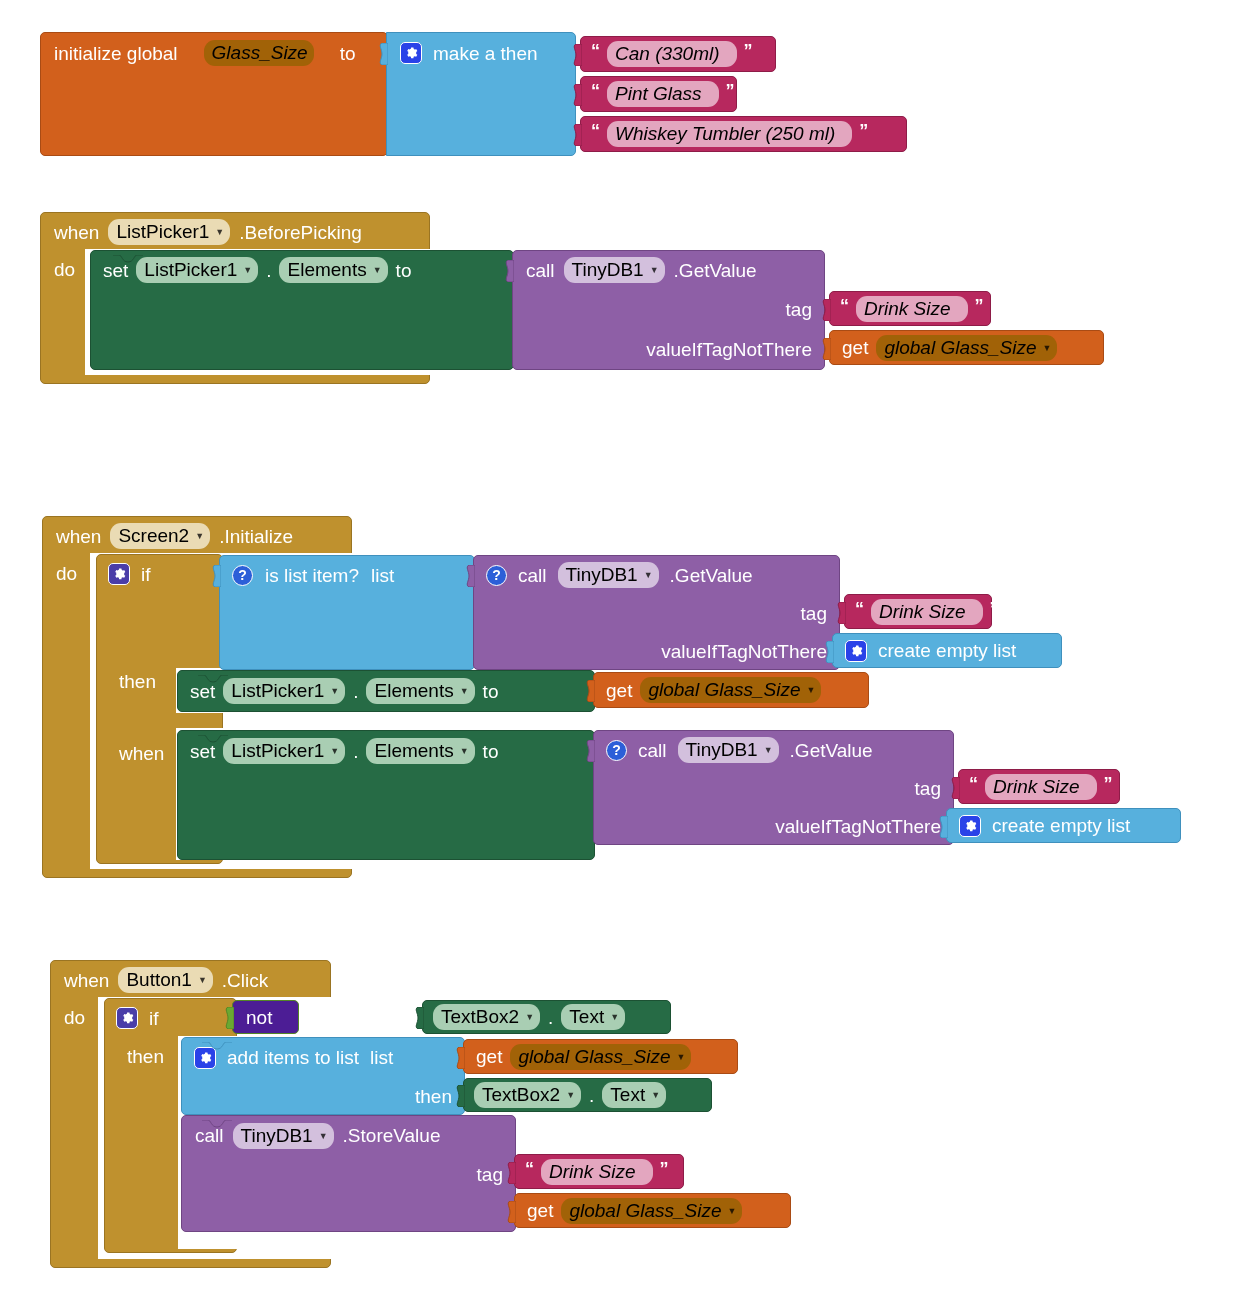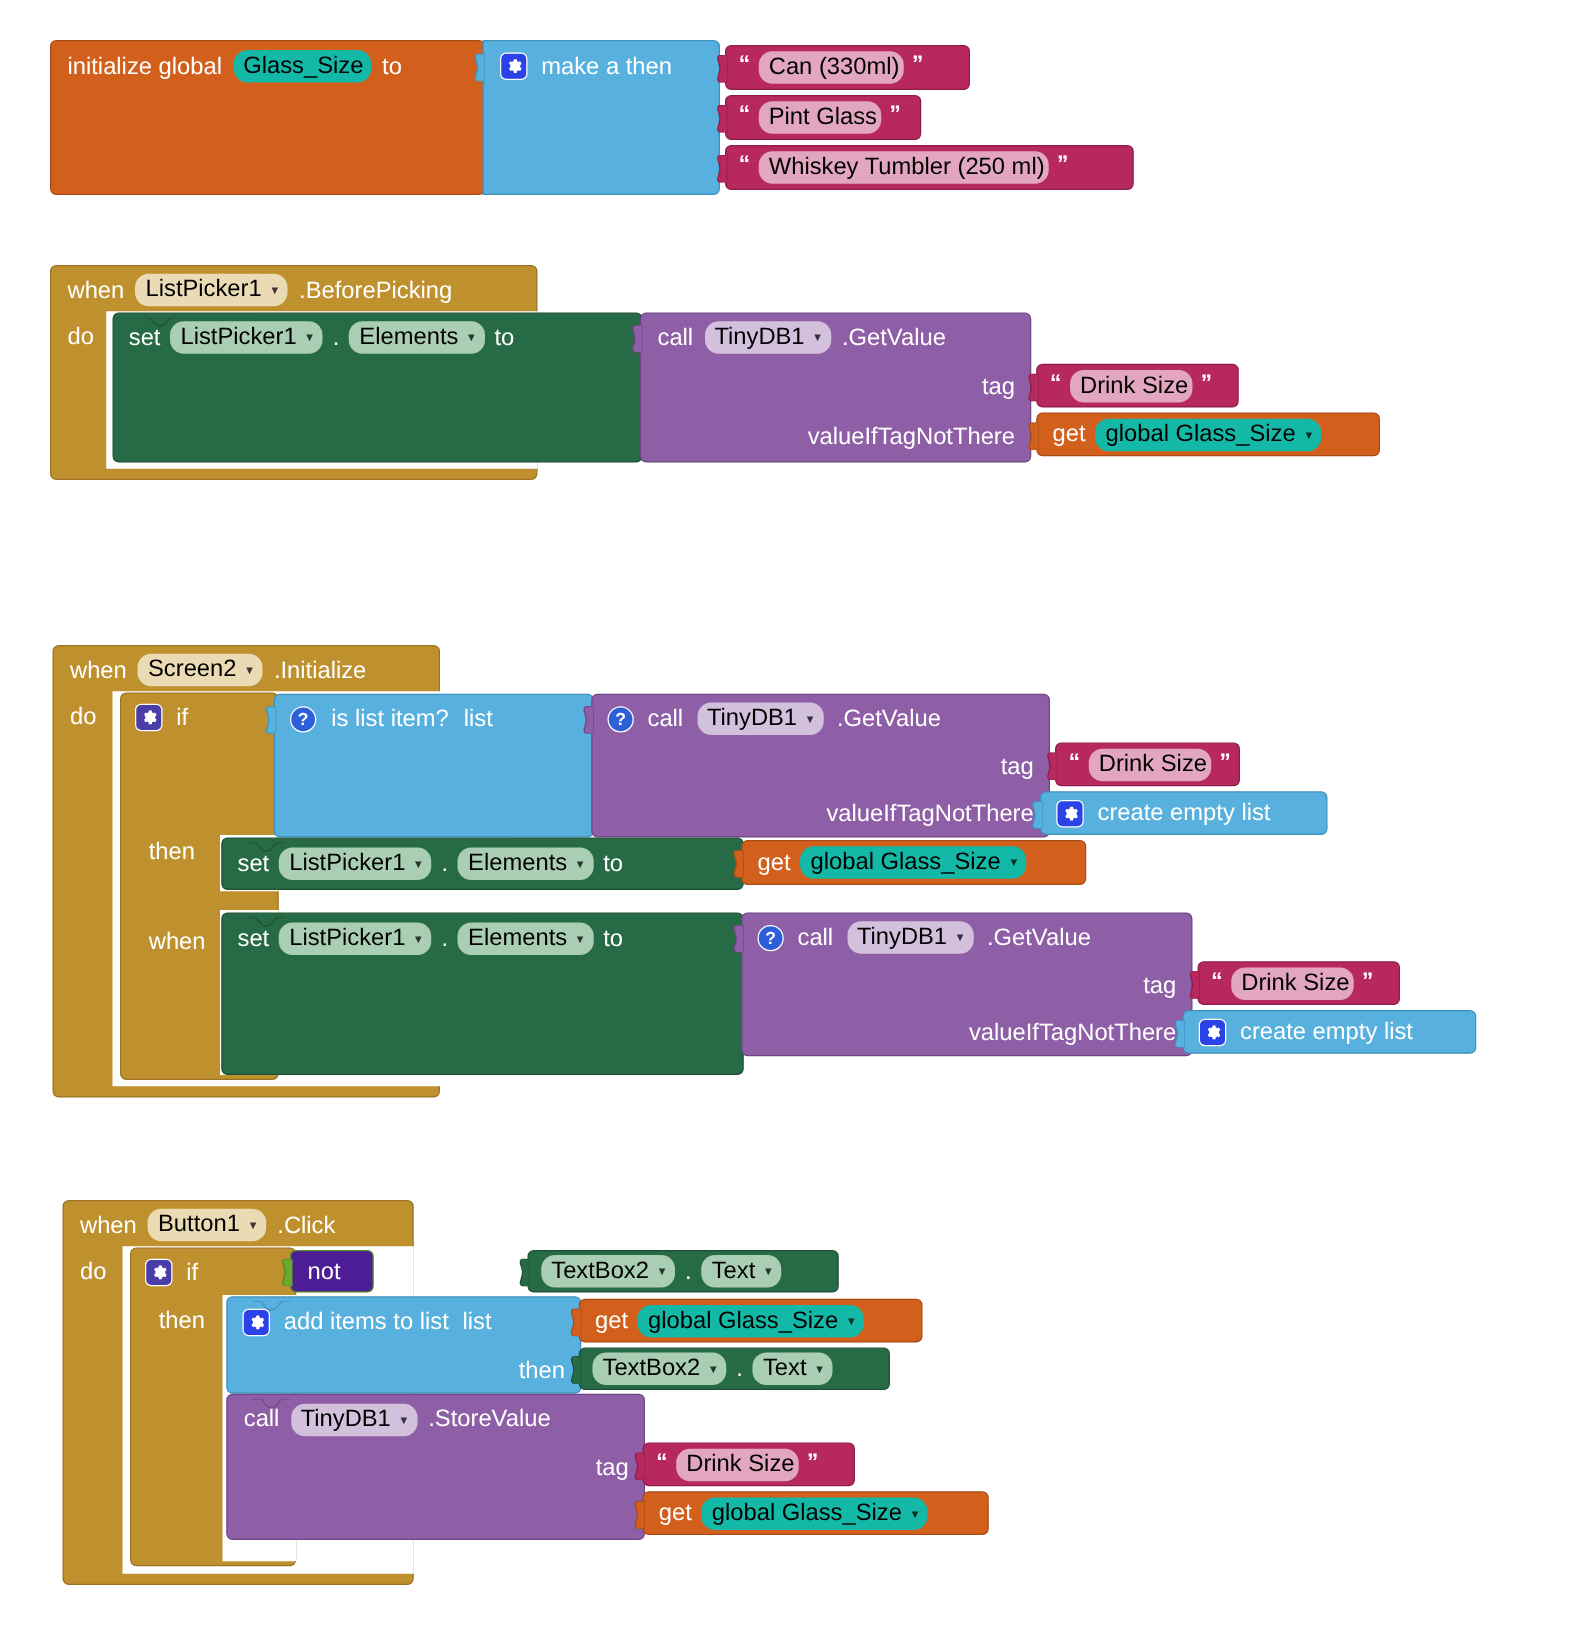--- a/index.html
+++ b/index.html
@@ -48,32 +48,32 @@
     line-height: 1;
     height: 26px;
     box-sizing: border-box;
   }
   .field .caret {
     margin-left: 6px;
     font-size: 9px;
     opacity: .75;
     transform: translateY(1px);
   }
-  .field.plain { padding-right: 3px; }
+  .field.plain { padding-right: 17px; font-style: italic; }
 
   
   .c-orange   { background:#d2601c; border-color:#a94b14; }
   .c-blue     { background:#57b0dd; border-color:#3f90bd; }
   .c-magenta  { background:#b7285e; border-color:#8e1c48; }
   .c-gold     { background:#bf912e; border-color:#9a7422; }
   .c-green    { background:#266b45; border-color:#1c5133; }
   .c-purple   { background:#8e5fa6; border-color:#6f4583; }
   .c-lgreen   { background:#4c1d95; border-color:#538626; }
 
-  .f-orange   { background:#14b8a6; }
+  .f-orange   { background:#a16207;font-style:italic; }
   .f-gold     { background:#eadbb4; }
   .f-green    { background:#a9ceb3; }
   .f-purple   { background:#d3c0dd; }
   .f-magenta  { background:#e3a6bf; }
 
   
   .gear {
     width: 22px; height: 22px;
     border-radius: 5px;
     background: #2a42e8;
@@ -127,21 +127,21 @@
   .notch {
     position: absolute;
     width: 30px;
     height: 8px;
   }
 </style>
 </head>
 <body>
 
 <div class="blk c-orange" style="left:40px; top:32px; width:348px; height:124px;">
-  <div class="row" style="height:40px; padding-left:13px; gap:9px;">
+  <div class="row" style="height:40px; padding-left:13px; gap:26px;">
     <span class="lbl">initialize global</span>
     <span class="field f-orange">Glass_Size</span>
     <span class="lbl">to</span>
   </div>
 </div>
 
 <div class="blk c-blue" style="left:386px; top:32px; width:190px; height:124px; border-radius:0 5px 5px 0;">
   <div class="plug" style="left:-9px; top:10px;">
     <svg viewBox="0 0 10 22">
         <path d="M10 0 H4 C0 2 4 6 4 11 C4 16 0 20 4 22 H10 Z" fill="#57b0dd" stroke="#3f90bd" stroke-width="1"></path>

